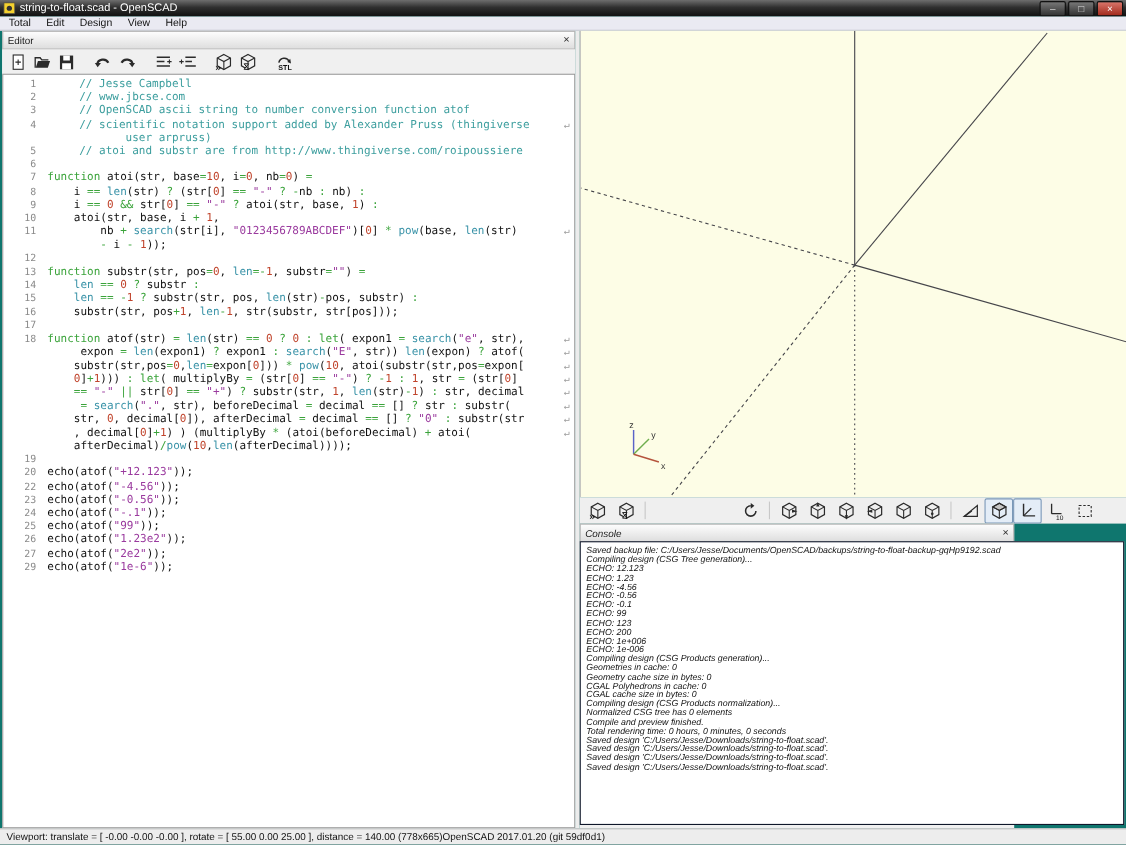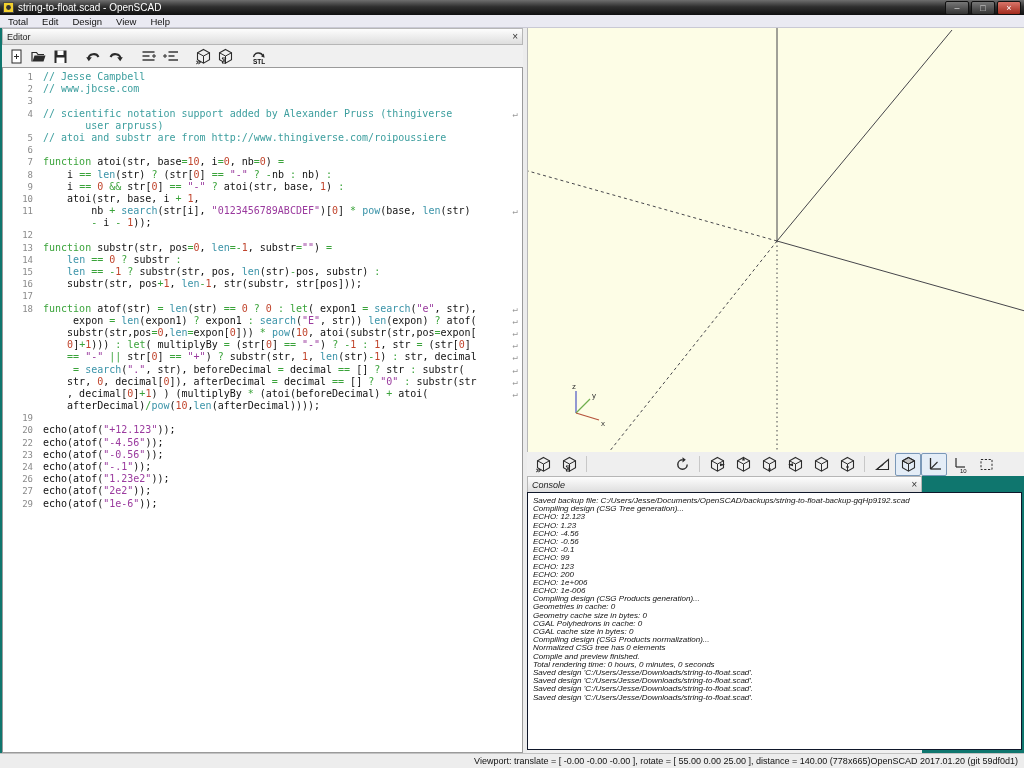--- a/index.html
+++ b/index.html
@@ -29,40 +29,40 @@
   .tbtn{width:22px;height:19px;display:flex;align-items:center;justify-content:center;}
   .tbtn.gap{margin-left:11px;}
   .code-area{position:absolute;left:0;top:39px;width:519px;height:684px;background:#fff;
     border:1px solid #9a9a9a;overflow:hidden;}
   .crow{position:relative;height:12.2px;line-height:12.2px;white-space:pre;
     font-family:"DejaVu Sans Mono",monospace;font-size:10px;}
   .crow:first-child{margin-top:3px;}
   .gut{position:absolute;left:0;top:0;width:30px;text-align:right;color:#8a8a8a;font-size:9px;}
   .ctext{position:absolute;left:40px;top:0;}
   .wrapmark{position:absolute;right:4px;top:0;color:#9a9a9a;font-size:9px;}
-  .c{color:#3c9e9e;} .k{color:#3aa33a;text-align:right;} .o{color:#3aa33a;}
+  .c{color:#3c9e9e;margin-left:29px;} .k{color:#3aa33a;text-align:right;} .o{color:#3aa33a;}
   .n{color:#c0442c;} .s{color:#9a3a9e;} .b{color:#3a93a8;} .p{color:#111;}
   
   .splitter{position:absolute;left:523px;top:28px;width:4px;height:725px;background:#ececec;}
   
   .viewport{position:absolute;left:527px;top:28px;width:497px;height:424px;background:#fdfde6;
     border-left:1px solid #b8b8b8;}
   .vp-toolbar{position:absolute;left:527px;top:452px;width:497px;height:24px;background:#efefef;
     display:flex;align-items:center;padding-left:3px;box-sizing:border-box;}
   .vbtn{width:24px;height:21px;display:flex;align-items:center;justify-content:center;border:1px solid transparent;}
   .vbtn.pressed{border:1px solid #7a98b8;background:#e4edf7;border-radius:2px;}
   .vsep{width:1px;height:16px;background:#c8c8c8;margin:0 4px;}
   .console-dock{position:absolute;left:527px;top:476px;width:395px;height:277px;background:#f0f0f0;font-style:italic;}
   .console-body{position:absolute;left:0;top:16px;width:495px;height:258px;background:#fff;
     border:1px solid #0f172a;font-size:8px;color:#111;padding:4px 0 0 5px;box-sizing:border-box;}
   .cline{height:8.2px;line-height:8.2px;white-space:pre;}
   
   .statusbar{position:absolute;left:0;top:753px;width:1024px;height:15px;background:#ededed;
     border-top:1px solid #c2c2c2;font-size:9px;color:#111;display:flex;align-items:center;
-    justify-content:flex-end;padding:0 6px;box-sizing:border-box;}
+    justify-content:flex-start;padding:0 6px;box-sizing:border-box;}
   svg{display:block;}
 </style>
 </head>
 <body>
 
 <div id="win">
 
   <div class="titlebar">
     <span class="appicon">
       <svg width="11" height="11" viewBox="0 0 12 12">
@@ -162,21 +162,21 @@
           <svg width="17" height="17" viewBox="0 0 17 17">
             <path d="M3.5,9 A5,5 0 0 1 13,8" fill="none" stroke="#2b2b2b" stroke-width="1.4"></path>
             <polygon points="13.8,5.5 14.6,9.8 11.2,8.4" fill="#2b2b2b"></polygon>
             <text x="3" y="16" font-size="6.5" font-weight="bold" fill="#111" font-family="Liberation Sans">STL</text>
           </svg>
         </div>
       </div>
     <div class="code-area">
         <div class="crow"><span class="gut">1</span><span class="ctext"><span class="c">// Jesse Campbell</span></span></div>
         <div class="crow"><span class="gut">2</span><span class="ctext"><span class="c">// www.jbcse.com</span></span></div>
-        <div class="crow"><span class="gut">3</span></div>
+        <div class="crow"><span class="gut">3</span><span class="ctext"><span class="c">// OpenSCAD ascii string to number conversion function atof</span></span></div>
         <div class="crow"><span class="gut">4</span><span class="ctext"><span class="c">// scientific notation support added by Alexander Pruss (thingiverse</span></span><span class="wrapmark">↵</span></div>
         <div class="crow"><span class="gut"></span><span class="ctext"><span class="c">       user arpruss)</span></span></div>
         <div class="crow"><span class="gut">5</span><span class="ctext"><span class="c">// atoi and substr are from http://www.thingiverse.com/roipoussiere</span></span></div>
         <div class="crow"><span class="gut">6</span><span class="ctext"></span></div>
         <div class="crow"><span class="gut">7</span><span class="ctext"><span class="k">function</span><span class="p"> atoi(str, base</span><span class="o">=</span><span class="n">10</span><span class="p">, i</span><span class="o">=</span><span class="n">0</span><span class="p">, nb</span><span class="o">=</span><span class="n">0</span><span class="p">) </span><span class="o">=</span></span></div>
         <div class="crow"><span class="gut">8</span><span class="ctext"><span class="p">    i </span><span class="o">==</span><span class="p"> </span><span class="b">len</span><span class="p">(str) </span><span class="o">?</span><span class="p"> (str[</span><span class="n">0</span><span class="p">] </span><span class="o">==</span><span class="p"> </span><span class="s">"-"</span><span class="p"> </span><span class="o">?</span><span class="p"> </span><span class="o">-</span><span class="p">nb </span><span class="o">:</span><span class="p"> nb) </span><span class="o">:</span></span></div>
         <div class="crow"><span class="gut">9</span><span class="ctext"><span class="p">    i </span><span class="o">==</span><span class="p"> </span><span class="n">0</span><span class="p"> </span><span class="o">&amp;&amp;</span><span class="p"> str[</span><span class="n">0</span><span class="p">] </span><span class="o">==</span><span class="p"> </span><span class="s">"-"</span><span class="p"> </span><span class="o">?</span><span class="p"> atoi(str, base, </span><span class="n">1</span><span class="p">) </span><span class="o">:</span></span></div>
         <div class="crow"><span class="gut">10</span><span class="ctext"><span class="p">    atoi(str, base, i </span><span class="o">+</span><span class="p"> </span><span class="n">1</span><span class="p">,</span></span></div>
         <div class="crow"><span class="gut">11</span><span class="ctext"><span class="p">        nb </span><span class="o">+</span><span class="p"> </span><span class="b">search</span><span class="p">(str[i], </span><span class="s">"0123456789ABCDEF"</span><span class="p">)[</span><span class="n">0</span><span class="p">] </span><span class="o">*</span><span class="p"> </span><span class="b">pow</span><span class="p">(base, </span><span class="b">len</span><span class="p">(str)</span></span><span class="wrapmark">↵</span></div>
         <div class="crow"><span class="gut"></span><span class="ctext"><span class="p">        </span><span class="o">-</span><span class="p"> i </span><span class="o">-</span><span class="p"> </span><span class="n">1</span><span class="p">));</span></span></div>
@@ -193,20 +193,21 @@
         <div class="crow"><span class="gut"></span><span class="ctext"><span class="p">    </span><span class="o">==</span><span class="p"> </span><span class="s">"-"</span><span class="p"> </span><span class="o">||</span><span class="p"> str[</span><span class="n">0</span><span class="p">] </span><span class="o">==</span><span class="p"> </span><span class="s">"+"</span><span class="p">) </span><span class="o">?</span><span class="p"> substr(str, </span><span class="n">1</span><span class="p">, </span><span class="b">len</span><span class="p">(str)</span><span class="o">-</span><span class="n">1</span><span class="p">) </span><span class="o">:</span><span class="p"> str, decimal</span></span><span class="wrapmark">↵</span></div>
         <div class="crow"><span class="gut"></span><span class="ctext"><span class="p">     </span><span class="o">=</span><span class="p"> </span><span class="b">search</span><span class="p">(</span><span class="s">"."</span><span class="p">, str), beforeDecimal </span><span class="o">=</span><span class="p"> decimal </span><span class="o">==</span><span class="p"> [] </span><span class="o">?</span><span class="p"> str </span><span class="o">:</span><span class="p"> substr(</span></span><span class="wrapmark">↵</span></div>
         <div class="crow"><span class="gut"></span><span class="ctext"><span class="p">    str, </span><span class="n">0</span><span class="p">, decimal[</span><span class="n">0</span><span class="p">]), afterDecimal </span><span class="o">=</span><span class="p"> decimal </span><span class="o">==</span><span class="p"> [] </span><span class="o">?</span><span class="p"> </span><span class="s">"0"</span><span class="p"> </span><span class="o">:</span><span class="p"> substr(str</span></span><span class="wrapmark">↵</span></div>
         <div class="crow"><span class="gut"></span><span class="ctext"><span class="p">    , decimal[</span><span class="n">0</span><span class="p">]</span><span class="o">+</span><span class="n">1</span><span class="p">) ) (multiplyBy </span><span class="o">*</span><span class="p"> (atoi(beforeDecimal) </span><span class="o">+</span><span class="p"> atoi(</span></span><span class="wrapmark">↵</span></div>
         <div class="crow"><span class="gut"></span><span class="ctext"><span class="p">    afterDecimal)</span><span class="o">/</span><span class="b">pow</span><span class="p">(</span><span class="n">10</span><span class="p">,</span><span class="b">len</span><span class="p">(afterDecimal))));</span></span></div>
         <div class="crow"><span class="gut">19</span><span class="ctext"></span></div>
         <div class="crow"><span class="gut">20</span><span class="ctext"><span class="p">echo(atof(</span><span class="s">"+12.123"</span><span class="p">));</span></span></div>
         <div class="crow"><span class="gut">22</span><span class="ctext"><span class="p">echo(atof(</span><span class="s">"-4.56"</span><span class="p">));</span></span></div>
         <div class="crow"><span class="gut">23</span><span class="ctext"><span class="p">echo(atof(</span><span class="s">"-0.56"</span><span class="p">));</span></span></div>
         <div class="crow"><span class="gut">24</span><span class="ctext"><span class="p">echo(atof(</span><span class="s">"-.1"</span><span class="p">));</span></span></div>
+        <div class="crow"><span class="gut">25</span><span class="ctext"><span class="p">echo(atof(</span><span class="s">"99"</span><span class="p">));</span></span></div>
         <div class="crow"><span class="gut">26</span><span class="ctext"><span class="p">echo(atof(</span><span class="s">"1.23e2"</span><span class="p">));</span></span></div>
         <div class="crow"><span class="gut">27</span><span class="ctext"><span class="p">echo(atof(</span><span class="s">"2e2"</span><span class="p">));</span></span></div>
         <div class="crow"><span class="gut">29</span><span class="ctext"><span class="p">echo(atof(</span><span class="s">"1e-6"</span><span class="p">));</span></span></div>
       </div>
   </div>
 
   <div class="splitter"></div>
 
   <div class="viewport">
     <svg width="497" height="424" viewBox="0 0 497 424">

